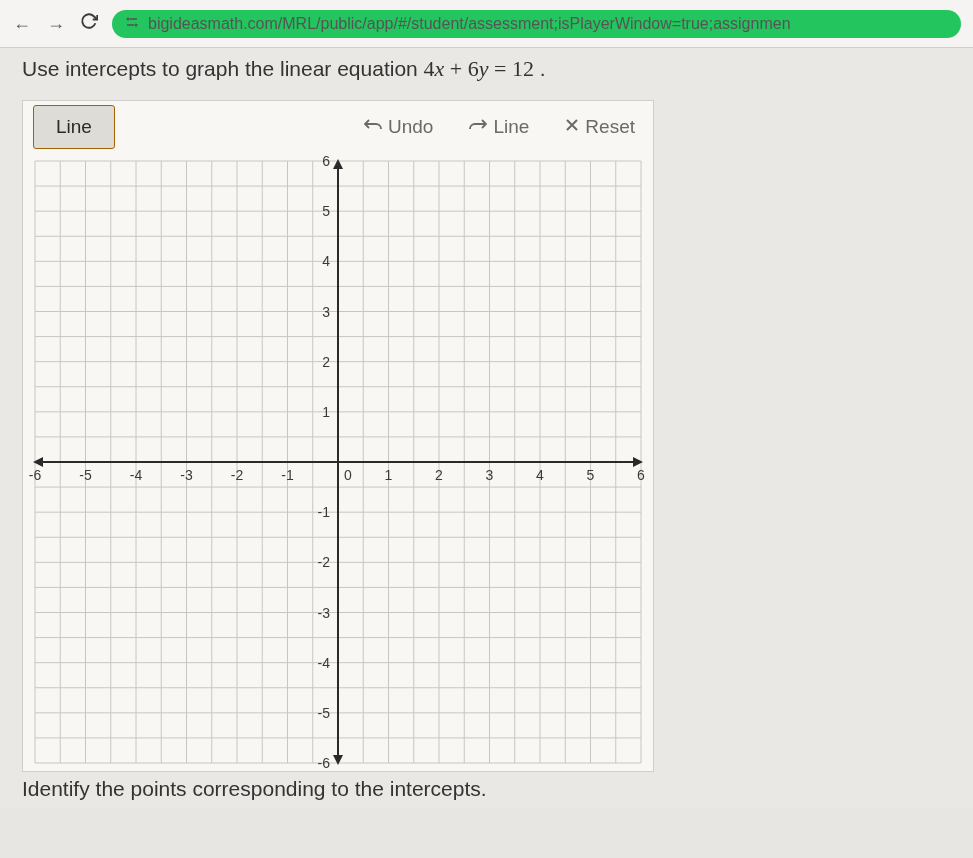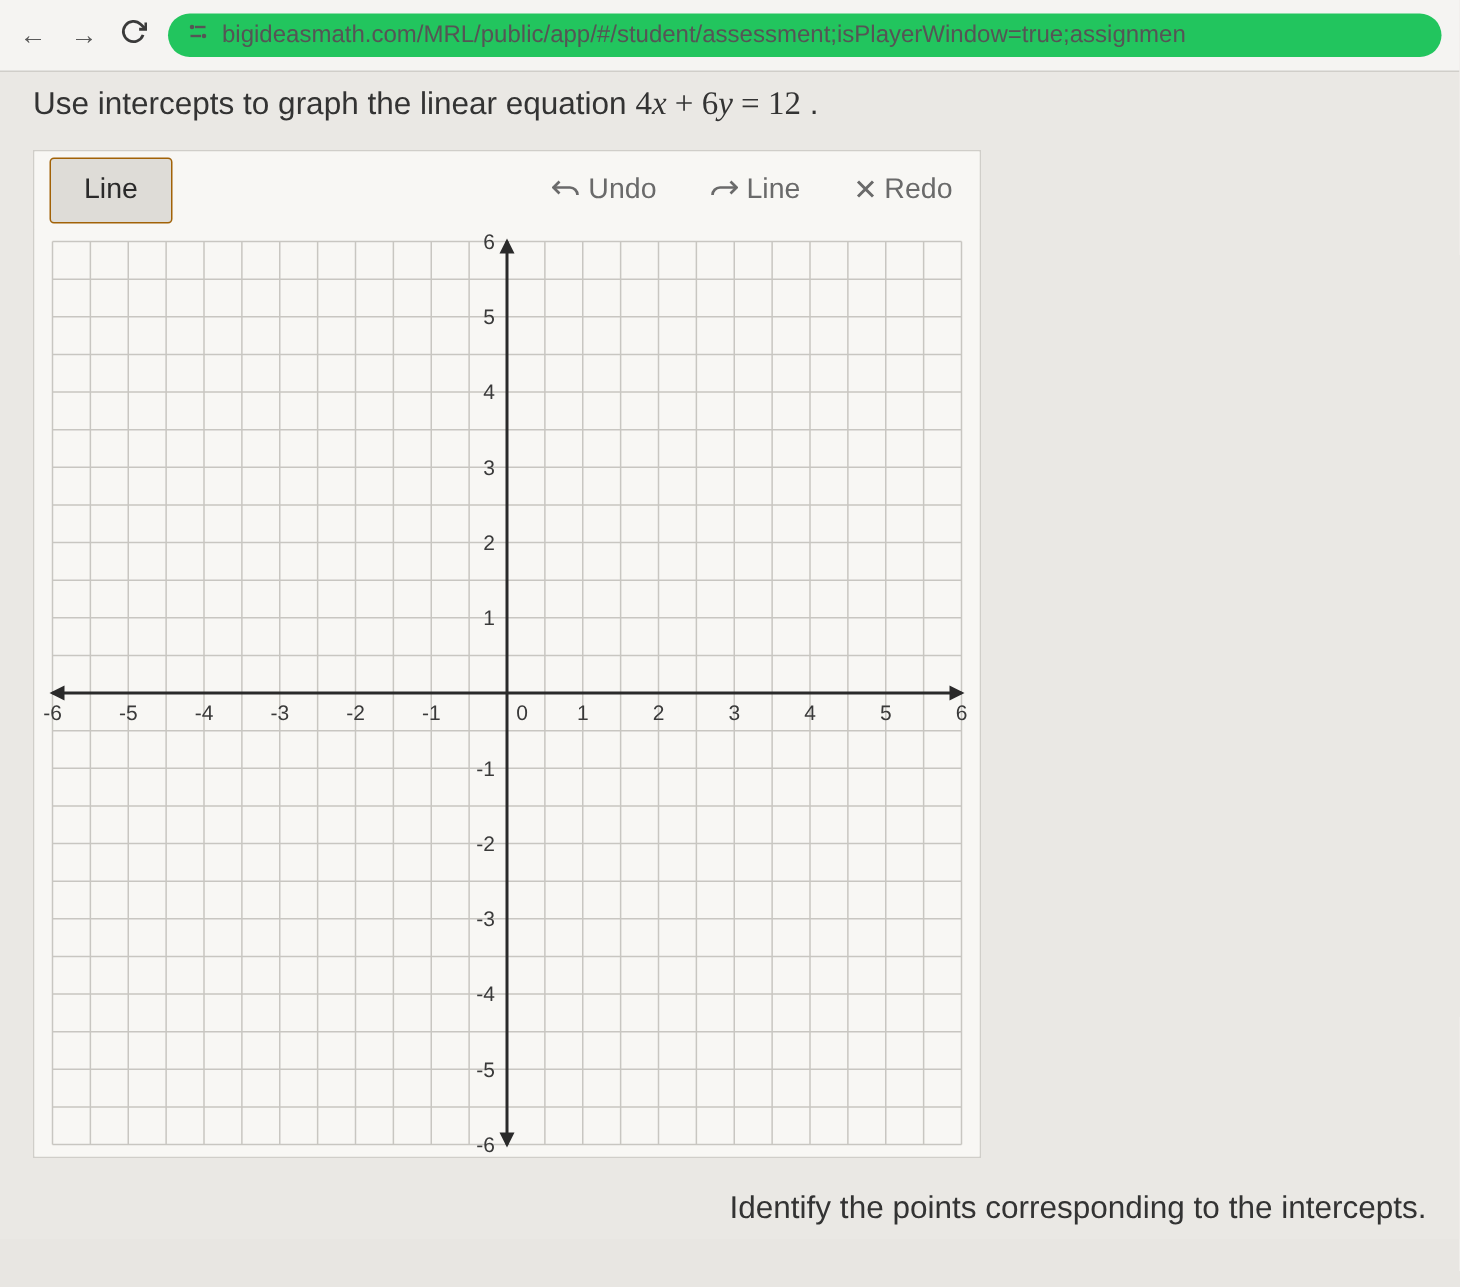--- a/index.html
+++ b/index.html
@@ -74,21 +74,21 @@
     }
     .toolbar {
       display: flex;
       align-items: center;
       padding: 0;
       height: 52px;
       background: #f8f7f4;
     }
     .tool-btn {
       display: flex;
-      align-items: flex-end;
+      align-items: center;
       gap: 6px;
       font-size: 19px;
       color: #6a6a6a;
       cursor: pointer;
       padding: 0 18px;
       user-select: none;
     }
     .line-btn {
       background: #dedcd7;
       border: 1px solid #a16207;
@@ -123,22 +123,21 @@
       stroke-width: 2;
     }
     .axis-label {
       font-family: Arial, sans-serif;
       font-size: 14px;
       fill: #3a3a3a;
     }
     .question-text {
       font-size: 21px;
       color: #333;
-      margin-top: 22px;
-      text-align: right;
+      margin-top: 5px;
     }
   </style>
 </head>
 <body>
 
 <div class="browser-bar">
   <span class="nav-btn">←</span>
   <span class="nav-btn">→</span>
   <span class="reload-btn">
     <svg width="18" height="18" viewBox="0 0 24 24" fill="none" stroke="#3a3a3a" stroke-width="2.5">
@@ -185,21 +184,21 @@
           </svg>
         </span>
         <span>Line</span>
       </div>
       <div class="tool-btn">
         <span class="tool-icon">
           <svg width="14" height="14" viewBox="0 0 14 14" stroke="#6a6a6a" stroke-width="2">
             <path d="M2 2 L12 12 M12 2 L2 12"></path>
           </svg>
         </span>
-        <span>Redo</span>
+        <span>Reset</span>
       </div>
     </div>
 
     <div class="graph-area">
       <svg class="graph-svg" id="grid-svg" viewBox="0 0 630 618">
           <line x1="12" y1="8" x2="12" y2="610" class="grid-line"></line>
           <line x1="37.25" y1="8" x2="37.25" y2="610" class="grid-line"></line>
           <line x1="62.5" y1="8" x2="62.5" y2="610" class="grid-line"></line>
           <line x1="87.75" y1="8" x2="87.75" y2="610" class="grid-line"></line>
           <line x1="113" y1="8" x2="113" y2="610" class="grid-line"></line>

